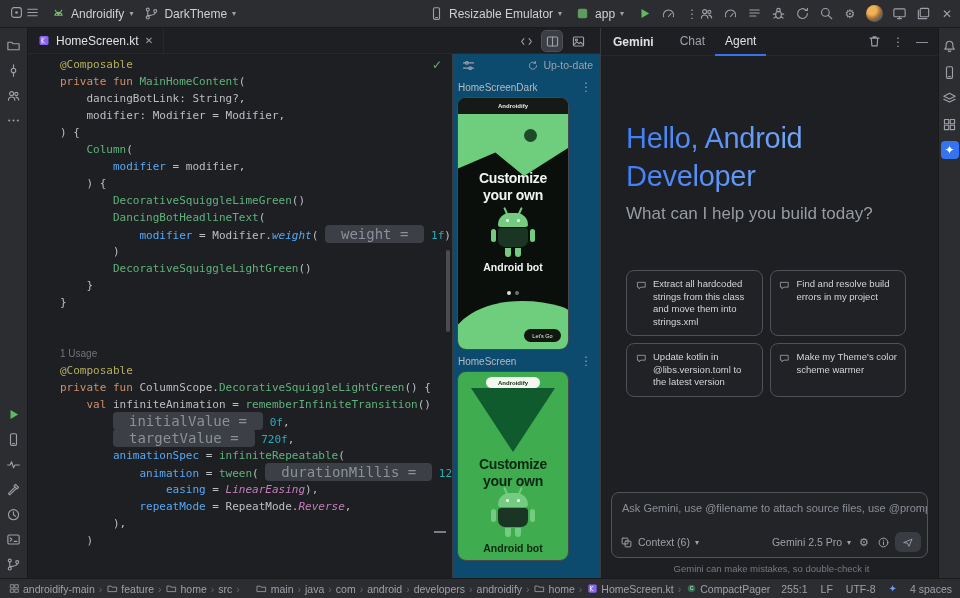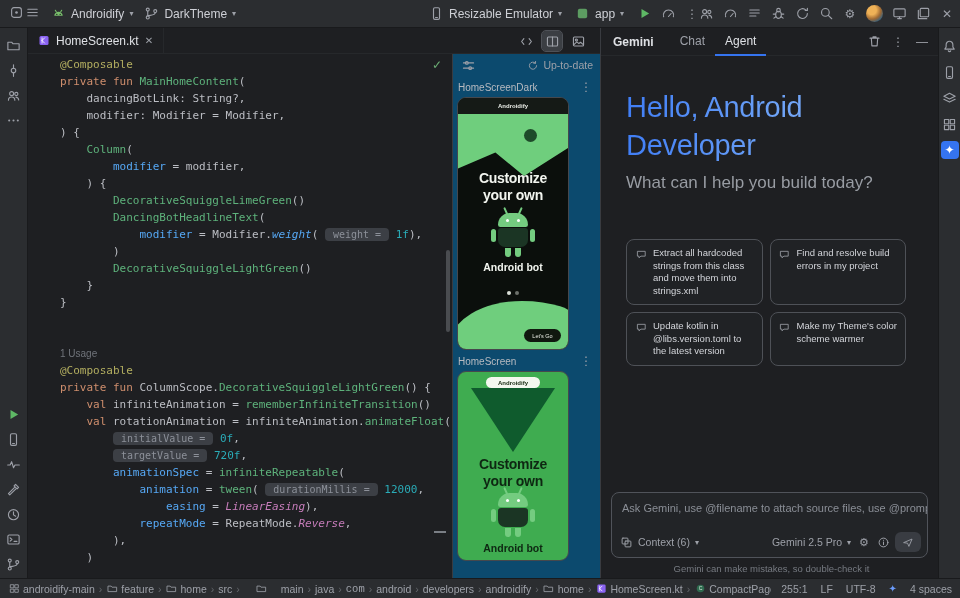--- a/index.html
+++ b/index.html
@@ -37,21 +37,21 @@
   .view-modes .ic.sel{background:#3B3E43;outline:1px solid #4E5157}
   
   #code-wrap{position:absolute;left:0;top:26px;width:424px;bottom:0;overflow:hidden}
   #code{position:absolute;left:32px;top:2px;right:10px;font-family:"DejaVu Sans Mono",monospace;font-size:11px}
   .cl{height:17px;line-height:17px;white-space:pre}
   .tk-ann{color:#B3AE60}.tk-kw{color:#CF8E6D}
   .tk-fn{color:#5EB37C}.tk-fni{color:#5EB37C;}
   .tk-call{color:#56A8F5;font-style:italic}
   .tk-nm{color:#56A8F5}.tk-num{color:#2AACB8}
   .tk-cst{color:#C77DBB;font-style:italic}.tk-pl{color:#BCBEC4}
-  .tk-pill{background:#3C3F45;color:#8C9099;border-radius:4px;padding:1px 8px;font-size:10px}
+  .tk-pill{background:#3C3F45;color:#8C9099;border-radius:4px;padding:1px 16px;font-size:14px}
   .tk-usage{color:#70747B;font-size:10px;font-family:"Liberation Sans",sans-serif}
   #inspect-ok{position:absolute;right:10px;top:4px;color:#6AAB73;font-size:12px}
   #code-scroll{position:absolute;right:2px;top:196px;width:4px;height:82px;border-radius:2px;background:#4A4C50}
   #code-mark{position:absolute;right:6px;top:477px;width:12px;height:2px;background:#7A7E85}
   
   #preview{position:absolute;left:424px;top:26px;right:0;bottom:0;border-left:1px solid #393B40;background:#0c4a6e}
   .pv-toolbar{height:22px;display:flex;align-items:center;justify-content:space-between;padding:0 7px;font-size:10.5px;color:#9DA0A8}
   .pv-status{display:flex;align-items:center;gap:4px}
   .pv-label-row{display:flex;align-items:center;justify-content:space-between;padding:3px 6px 2px 5px;font-size:10px;color:#B7BAC0}
   .phone{position:relative;width:112px;margin-left:4px;border:1px solid #46484D;border-radius:9px;overflow:hidden}
@@ -90,21 +90,21 @@
   #gemini{position:absolute;left:600px;top:28px;width:338px;bottom:20px;background:#1E1F22;border-left:1px solid #393B40}
   .gp-header{height:28px;display:flex;align-items:center;padding:0 8px 0 12px;gap:0;border-bottom:1px solid #26282B}
   .gp-title{font-size:12px;font-weight:700;color:#DFE1E5;margin-right:16px}
   .gp-tab{height:28px;display:flex;align-items:center;padding:0 10px;font-size:12px;color:#9DA0A8;border-bottom:2px solid transparent}
   .gp-tab.active{color:#DFE1E5;border-bottom-color:#3574F0}
   .gp-head-icons{margin-left:auto;display:flex;align-items:center;gap:8px}
   .gp-body{position:absolute;left:0;right:0;top:28px;bottom:0;padding:0 32px 0 25px}
   .grad{color:#5E95F5;font-size:29px;line-height:38px;font-weight:500;letter-spacing:-.3px}
   @supports (-webkit-background-clip: text){
     .grad{background:linear-gradient(100deg,#3F7DF6,#6EA3F7 55%,#8FB6FA);-webkit-background-clip:text;background-clip:text;color:transparent}}
-  #greeting{margin-top:32px}
+  #greeting{margin-top:63px}
   #gp-sub{margin-top:9px;font-size:17px;color:#989CA3}
   #gp-cards{margin-top:46px;display:grid;grid-template-columns:1fr 1fr;gap:7px}
   .gp-card{border:1px solid #4E5157;border-radius:8px;padding:7px 8px;display:flex;gap:6px;align-items:flex-start;
     font-size:9.5px;line-height:12.5px;color:#D3D5DA;background:#202225}
   .gp-card .ic{width:12px;height:12px;margin-top:1px}
   .gp-card .ic svg{width:11px;height:11px}
   #gp-input{position:absolute;left:10px;right:10px;bottom:20px;height:66px;border:1px solid #50535A;border-radius:8px;background:#222427}
   #gp-ph{padding:9px 10px 0;font-size:11px;color:#8A8E96;white-space:nowrap;overflow:hidden}
   #gp-controls{position:absolute;bottom:5px;left:8px;right:6px;display:flex;align-items:center;gap:5px;font-size:10.5px;color:#9DA0A8}
   #gp-controls .sp{flex:1}
@@ -410,21 +410,20 @@
         <div class="cl"><span class="tk-pl">        )</span></div>
         <div class="cl"><span class="tk-pl">        </span><span class="tk-fn">DecorativeSquiggleLightGreen</span><span class="tk-pl">()</span></div>
         <div class="cl"><span class="tk-pl">    }</span></div>
         <div class="cl"><span class="tk-pl">}</span></div>
         <div class="cl">&nbsp;</div>
         <div class="cl">&nbsp;</div>
         <div class="cl"><span class="tk-usage">1 Usage</span></div>
         <div class="cl"><span class="tk-ann">@Composable</span></div>
         <div class="cl"><span class="tk-kw">private fun </span><span class="tk-pl">ColumnScope.</span><span class="tk-fn">DecorativeSquiggleLightGreen</span><span class="tk-pl">() {</span></div>
         <div class="cl"><span class="tk-pl">    </span><span class="tk-kw">val </span><span class="tk-pl">infiniteAnimation = </span><span class="tk-fni">rememberInfiniteTransition</span><span class="tk-pl">()</span></div>
-        <div class="cl"><span class="tk-pl">    </span><span class="tk-kw">val </span><span class="tk-pl">rotationAnimation = infiniteAnimation.</span><span class="tk-fni">animateFloat</span><span class="tk-pl">(</span></div>
         <div class="cl"><span class="tk-pl">        </span><span class="tk-pill">initialValue =</span><span class="tk-pl"> </span><span class="tk-num">0f</span><span class="tk-pl">,</span></div>
         <div class="cl"><span class="tk-pl">        </span><span class="tk-pill">targetValue =</span><span class="tk-pl"> </span><span class="tk-num">720f</span><span class="tk-pl">,</span></div>
         <div class="cl"><span class="tk-pl">        </span><span class="tk-nm">animationSpec</span><span class="tk-pl"> = </span><span class="tk-fni">infiniteRepeatable</span><span class="tk-pl">(</span></div>
         <div class="cl"><span class="tk-pl">            </span><span class="tk-nm">animation</span><span class="tk-pl"> = </span><span class="tk-fni">tween</span><span class="tk-pl">( </span><span class="tk-pill">durationMillis =</span><span class="tk-pl"> </span><span class="tk-num">12000</span><span class="tk-pl">,</span></div>
         <div class="cl"><span class="tk-pl">                </span><span class="tk-nm">easing</span><span class="tk-pl"> = </span><span class="tk-cst">LinearEasing</span><span class="tk-pl">),</span></div>
         <div class="cl"><span class="tk-pl">            </span><span class="tk-nm">repeatMode</span><span class="tk-pl"> = RepeatMode.</span><span class="tk-cst">Reverse</span><span class="tk-pl">,</span></div>
         <div class="cl"><span class="tk-pl">        ),</span></div>
         <div class="cl"><span class="tk-pl">    )</span></div>
       </div>
     <span id="inspect-ok">✓</span>
@@ -633,34 +632,34 @@
             <path d="M2 4.5h4l1.3 1.6H14v6.4H2z"></path>
           </svg>
         </span>
         <span>home</span>
       </span>
       <span class="sep">›</span>
       <span style="display: inline-flex; align-items: center; gap: 3px;">
         <span>src</span>
       </span>
       <span class="sep">›</span>
-      <span style="display: inline-flex; align-items: center; gap: 13px; padding-left: 12px;">
+      <span style="display: inline-flex; align-items: center; gap: 3px; padding-left: 12px;">
         <span class="ic">
           <svg viewBox="0 0 16 16">
             <path d="M2 4.5h4l1.3 1.6H14v6.4H2z"></path>
           </svg>
         </span>
         <span>main</span>
       </span>
       <span class="sep">›</span>
       <span style="display: inline-flex; align-items: center; gap: 3px;">
         <span>java</span>
       </span>
       <span class="sep">›</span>
-      <span style="display: inline-flex; align-items: flex-start; gap: 3px; font-family: Liberation Mono, monospace;">
+      <span style="display: inline-flex; align-items: flex-start; gap: 3px;">
         <span>com</span>
       </span>
       <span class="sep">›</span>
       <span style="display: inline-flex; align-items: center; gap: 3px;">
         <span>android</span>
       </span>
       <span class="sep">›</span>
       <span style="display: inline-flex; align-items: center; gap: 3px;">
         <span>developers</span>
       </span>

